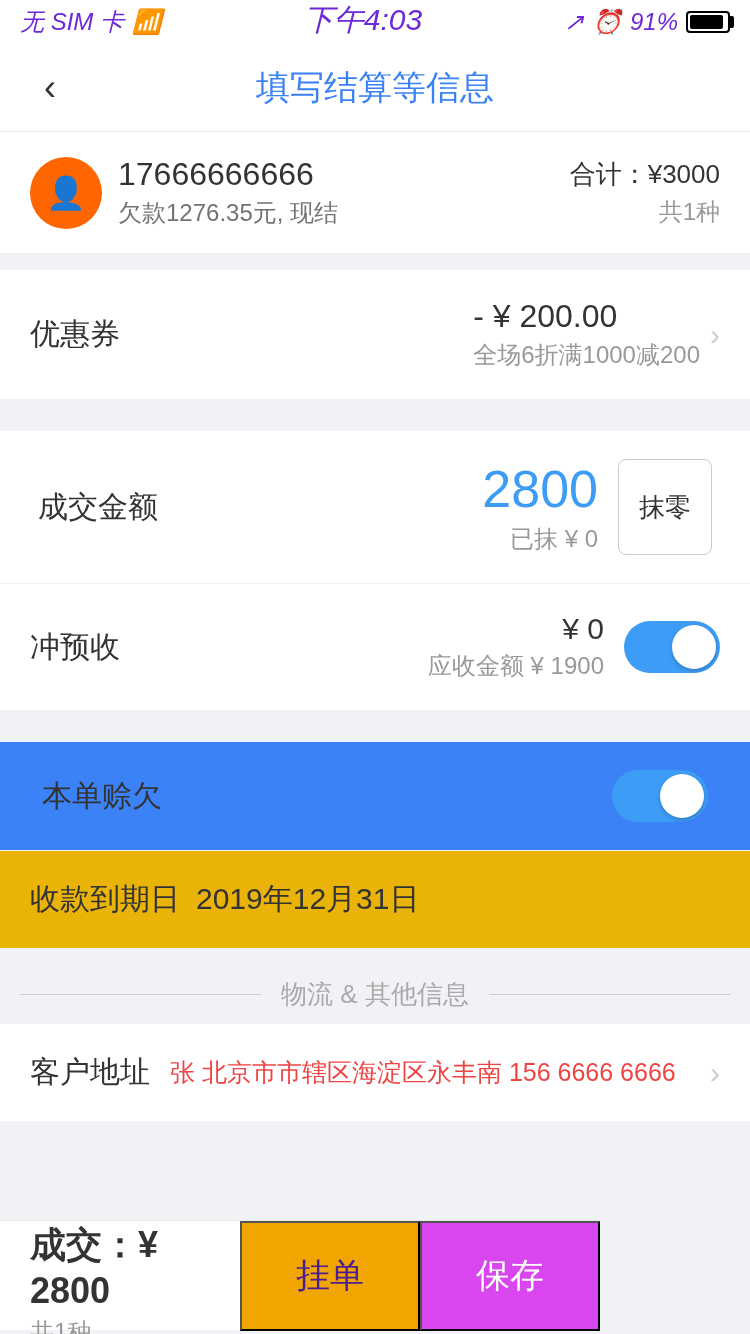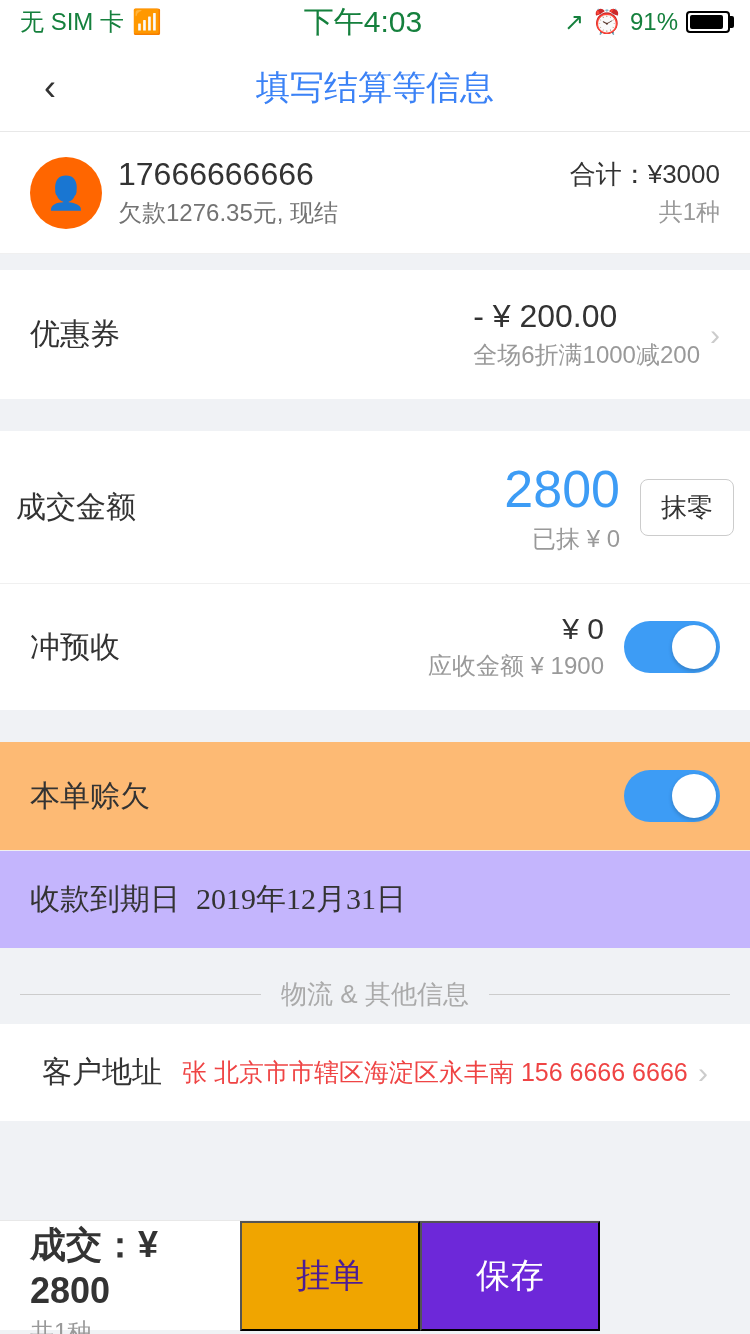--- a/index.html
+++ b/index.html
@@ -12,25 +12,25 @@
       color: #333;
       font-size: 28px;
       position: relative;
     }
 
     
     .status-bar {
       height: 44px;
       background: #fff;
       display: flex;
-      align-items: center;
       justify-content: space-between;
       padding: 0 20px;
       font-size: 24px;
-      color: #15803d;
+      color: #6d28d9;
+      font-style: italic;
     }
     .status-left { display: flex; align-items: center; gap: 8px; }
     .status-center { font-size: 30px; font-weight: 500; }
     .status-right { display: flex; align-items: center; gap: 8px; font-size: 24px; }
     .battery-icon {
       width: 44px; height: 22px; border: 2px solid #000; border-radius: 4px;
       position: relative; display: inline-flex; align-items: center; padding: 2px;
     }
     .battery-icon::after {
       content: ''; position: absolute; right: -6px; top: 50%; transform: translateY(-50%);
@@ -100,27 +100,27 @@
     .coupon-discount { font-size: 32px; color: #333; font-weight: 500; }
     .coupon-desc { font-size: 24px; color: #999; margin-top: 4px; text-align: right; }
     .chevron-icon { font-size: 30px; color: #ccc; }
 
     
     .section-divider { height: 16px; background: #f0f2f5; }
 
     
     .amount-section { background: #fff; margin-bottom: 0; }
     .amount-row {
-      padding: 28px 16px;
+      padding: 28px 38px;
       display: flex;
       align-items: center;
       justify-content: space-between;
     }
     .amount-label { font-size: 30px; color: #333; }
-    .amount-right { display: flex; align-items: center; gap: 20px; }
+    .amount-right { display: flex; gap: 20px; }
     .amount-value { font-size: 52px; font-weight: 500; color: #3d9cf5; }
     .amount-sub { font-size: 24px; color: #999; text-align: right; margin-top: 4px; }
     .round-btn {
       border: 1px solid #ccc; border-radius: 8px;
       padding: 10px 20px; font-size: 26px; color: #333; background: #fff;
       cursor: pointer;
     }
     .amount-right-col { text-align: right; }
 
     
@@ -144,38 +144,37 @@
       flex-shrink: 0;
     }
     .toggle-knob {
       width: 44px; height: 44px; border-radius: 50%; background: #fff;
       position: absolute; top: 4px; right: 4px;
       box-shadow: 0 2px 4px rgba(0,0,0,0.2);
     }
 
     
     .writeoff-row {
-      background: #fdba74;
-      padding: 28px 30px;
+      background: #3b82f6;
+      padding: 28px 42px;
       display: flex;
       align-items: center;
       justify-content: space-between;
       margin-top: 16px;
       margin-bottom: 0;
     }
     .writeoff-label { font-size: 30px; color: #333; }
 
     
     .duedate-row {
-      background: #c4b5fd;
+      background: #eab308;
       padding: 28px 30px;
       display: flex;
       align-items: center;
       border-top: 1px solid #f0f0f0;
-      font-family: Liberation Serif, serif;
     }
     .duedate-label { font-size: 30px; color: #333; margin-right: 16px; }
     .duedate-value { font-size: 30px; color: #333; }
 
     
     .logistics-divider {
       background: #f0f2f5;
       height: 60px;
       display: flex;
       align-items: center;
@@ -188,21 +187,21 @@
       flex: 1;
       height: 1px;
       background: #ccc;
       margin: 0 20px;
     }
     .logistics-text { font-size: 26px; color: #aaa; white-space: nowrap; }
 
     
     .address-row {
       background: #fff;
-      padding: 28px 42px;
+      padding: 28px 30px;
       display: flex;
       align-items: center;
       justify-content: space-between;
       margin-bottom: 16px;
     }
     .address-label { font-size: 30px; color: #333; margin-right: 20px; flex-shrink: 0; }
     .address-value { font-size: 25px; color: #ef4444; flex: 1; line-height: 1.5; }
 
     
     .empty-area { height: 200px; background: #f0f2f5; }
@@ -227,21 +226,21 @@
     .bottom-count { font-size: 24px; color: #999; margin-top: 4px; }
     .btn-hold {
       width: 180px; height: 110px;
       background: #f0a500;
       color: #4c1d95; font-size: 34px;
       display: flex; align-items: center; justify-content: center;
       cursor: pointer;
     }
     .btn-save {
       width: 180px; height: 110px;
-      background: #6d28d9;
+      background: #d946ef;
       color: #fff; font-size: 34px;
       display: flex; align-items: center; justify-content: center;
       cursor: pointer;
     }
   </style>
 </head>
 <body>
 
 <div class="status-bar">
   <div class="status-left">

